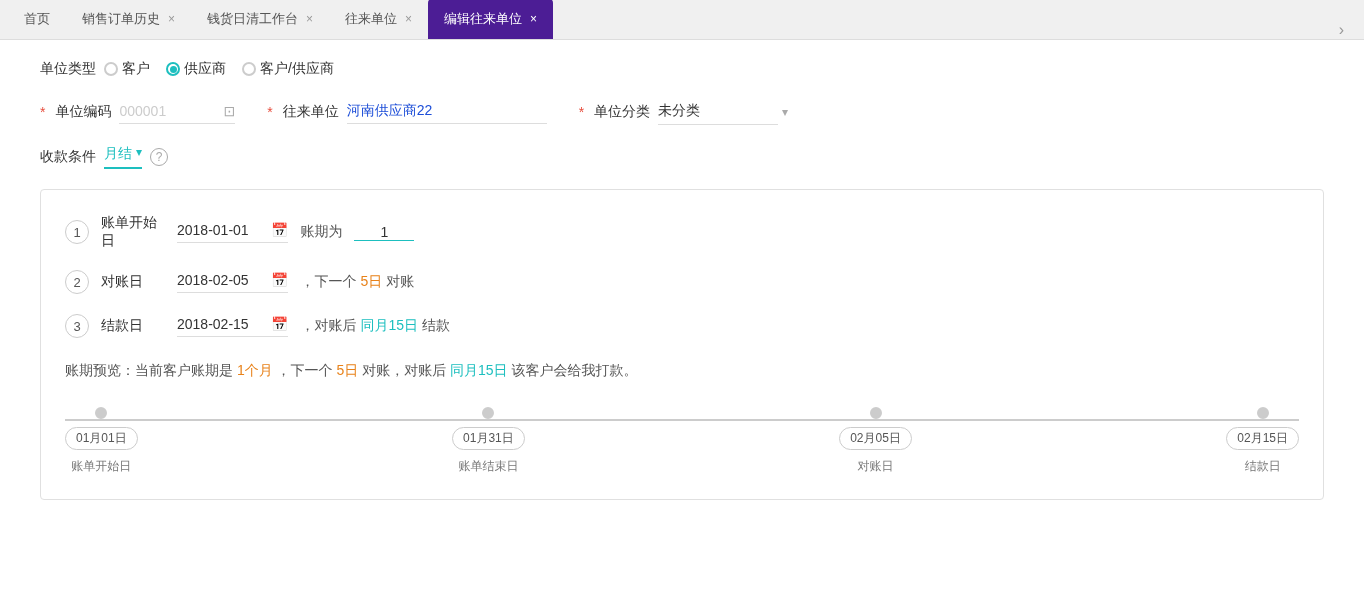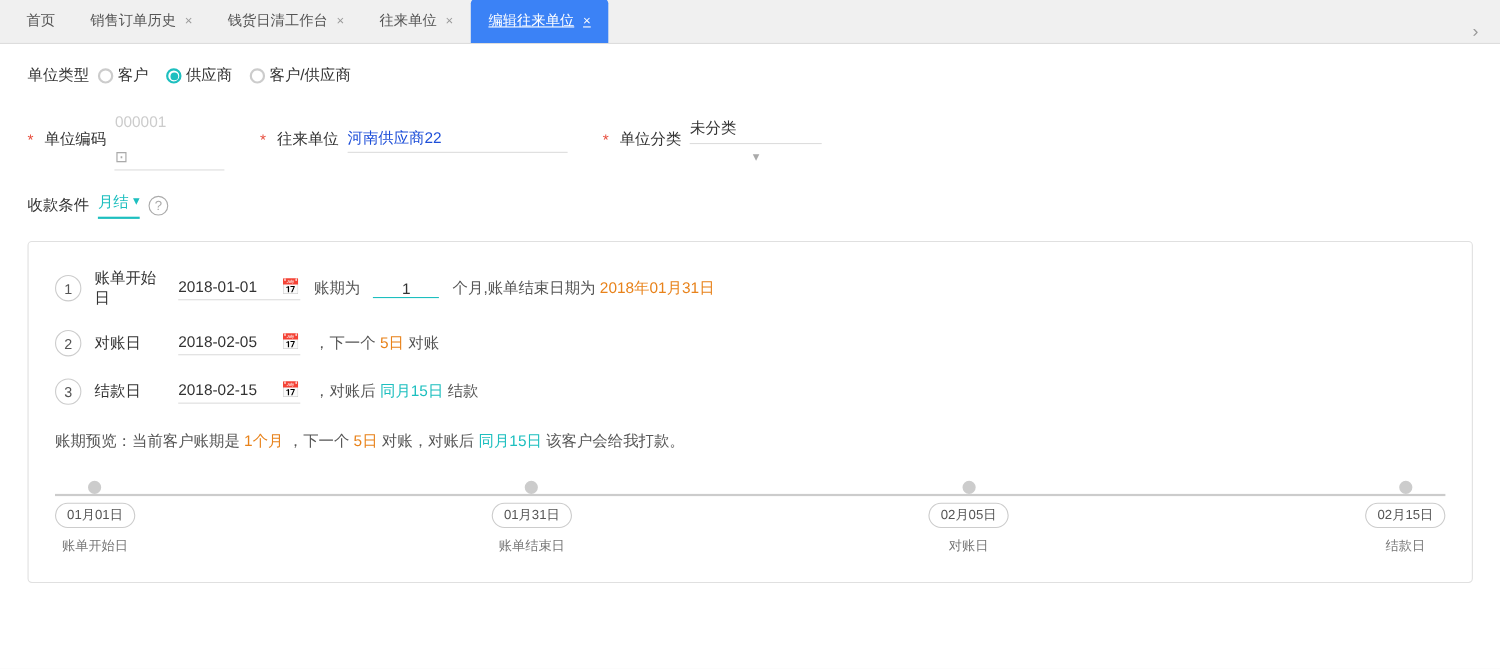--- a/index.html
+++ b/index.html
@@ -25,38 +25,37 @@
       position: relative;
       white-space: nowrap;
     }
     .tab .close-icon {
       margin-left: 8px;
       font-size: 12px;
       color: #999;
       cursor: pointer;
     }
     .tab.active {
-      background: #3b82f6;
+      background: #4c1d95;
       color: #fff;
       border-radius: 4px 4px 0 0;
-      text-decoration: underline;
     }
     .tab.active .close-icon { color: #fff; }
     .tab-more {
       margin-left: auto;
       padding: 0 12px;
       font-size: 16px;
       color: #999;
       cursor: pointer;
     }
 
     
     .main-content {
       background: #fff;
-      padding: 20px 25px;
+      padding: 20px 40px;
       min-height: 568px;
     }
 
     
     .form-row {
       display: flex;
       align-items: center;
       margin-bottom: 20px;
       gap: 32px;
     }
@@ -117,44 +116,42 @@
       outline: none;
       padding: 4px 0;
       font-size: 14px;
       color: #1d4ed8;
       background: transparent;
       width: 160px;
     }
 
     .input-with-icon {
       display: flex;
-      align-items: flex-start;
+      align-items: flex-end;
       border-bottom: 1px solid #ddd;
       padding: 4px 0;
-      gap: 16px;
-      flex-direction: column;
+      gap: 4px;
     }
     .input-with-icon input {
       border: none;
       outline: none;
       font-size: 14px;
       color: #ccc;
       width: 120px;
     }
     .input-with-icon .copy-icon {
       color: #aaa;
       font-size: 14px;
       cursor: pointer;
     }
 
     .select-group {
       display: flex;
       align-items: center;
       gap: 4px;
-      flex-direction: column;
     }
     .select-value {
       font-size: 14px;
       color: #333;
       border-bottom: 1px solid #ddd;
       padding: 4px 0;
       min-width: 120px;
     }
     .chevron-down {
       color: #aaa;
@@ -417,24 +414,20 @@
       </div>
       <span class="period-label">账单开始日</span>
       <div class="date-input-group">
         <input class="date-input" type="text" value="2018-01-01" style="">
         <span class="cal-icon">📅</span>
       </div>
       <span class="period-desc">
         <span>账期为</span>
       </span>
       <input class="month-input" type="text" value="1" style="">
-      <span class="period-desc">
-        <span>个月,账单结束日期为</span>
-        <span class="highlight-orange">2018年01月31日</span>
-      </span>
     </div>
 
     <div class="period-row">
       <div class="period-num">
         <span>2</span>
       </div>
       <span class="period-label">对账日</span>
       <div class="date-input-group">
         <input class="date-input" type="text" value="2018-02-05" style="">
         <span class="cal-icon">📅</span>

